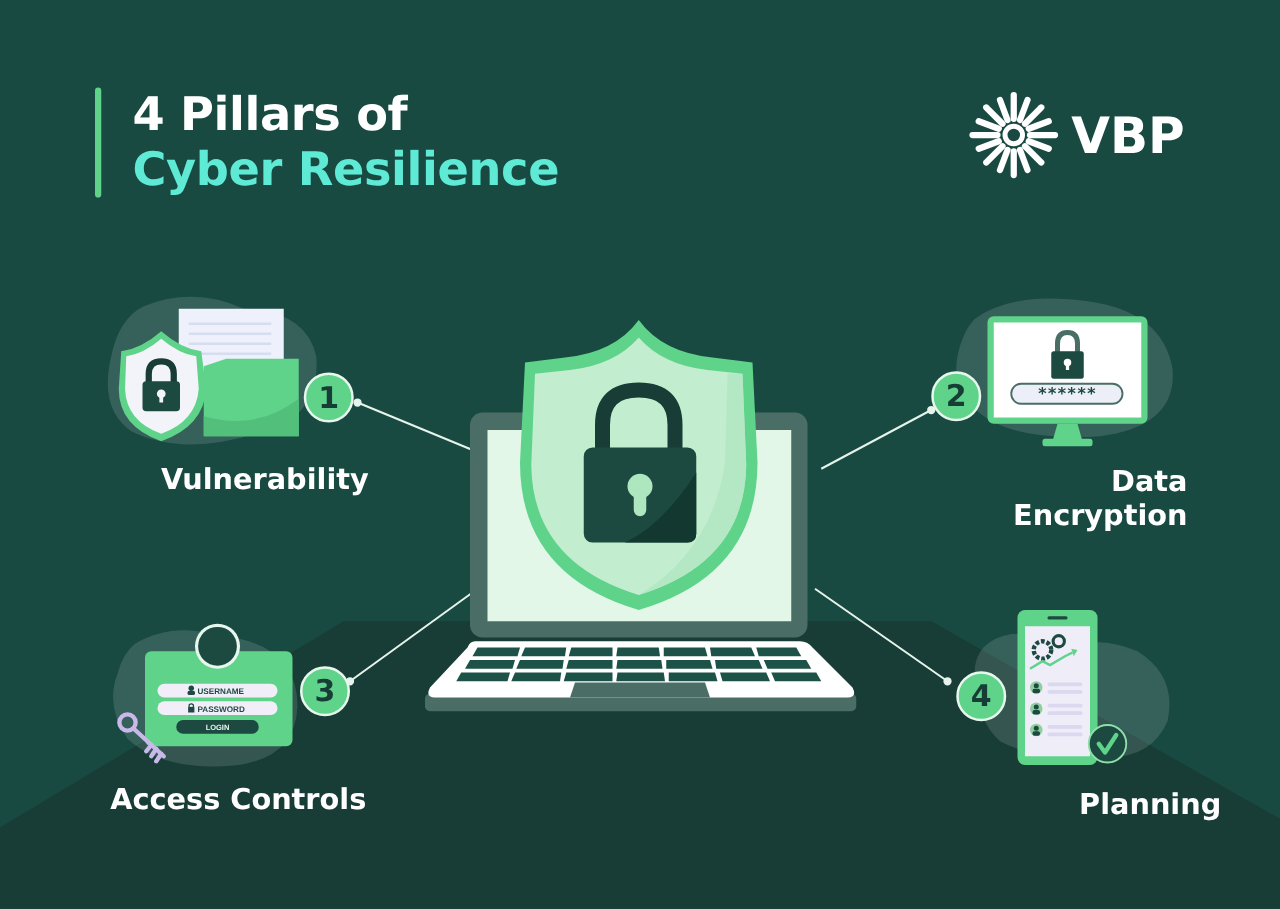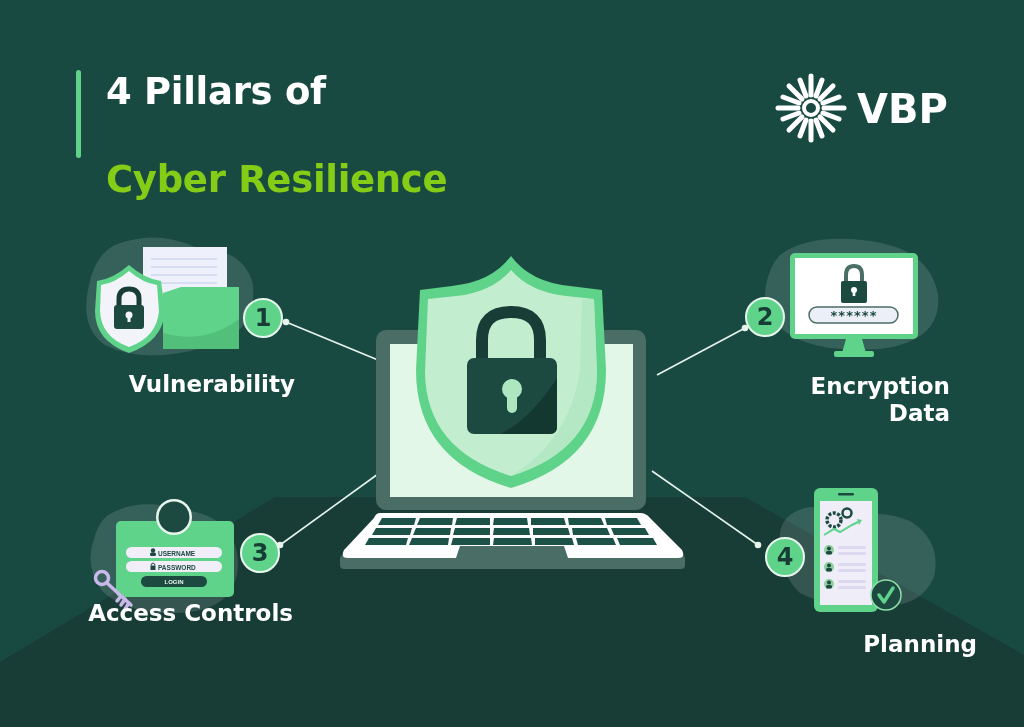--- a/index.html
+++ b/index.html
@@ -2,21 +2,21 @@
 <html><head>
 <meta charset="utf-8">
 <style>
   html,body{margin:0;padding:0;}
   body{width:1024px;height:727px;overflow:hidden;background:#194a42;font-family:"DejaVu Sans","Liberation Sans",sans-serif;}
   .stage{position:relative;width:1024px;height:727px;overflow:hidden;background:#194a42;}
   .bg-svg{position:absolute;left:0;top:0;}
   .title-bar{position:absolute;left:76px;top:70px;width:5px;height:88px;background:#5fd38a;border-radius:3px;}
   .title{position:absolute;left:106px;top:70px;font-weight:bold;font-size:37px;line-height:44px;letter-spacing:-0.3px;}
   .title .l1{color:#ffffff;display:block;}
-  .title .l2{color:#84cc16;display:block;margin-top:44px;}
+  .title .l2{color:#5eead4;display:block;}
   .logo{position:absolute;left:774px;top:72px;width:160px;height:72px;}
   .logo-text{position:absolute;left:83px;top:14px;font-weight:bold;font-size:40px;color:#ffffff;letter-spacing:0px;}
   .label{position:absolute;color:#ffffff;font-weight:bold;font-size:23px;line-height:27px;text-align:right;white-space:nowrap;}
   .badge{position:absolute;width:36px;height:36px;border-radius:50%;background:#5fd38a;border:2px solid #e8f7ee;color:#173d36;font-weight:bold;font-size:24px;line-height:36px;text-align:center;}
   .abs{position:absolute;}
 </style>
 </head>
 <body>
 
 <div class="stage">
@@ -144,22 +144,22 @@
     <rect x="74" y="116" width="40" height="6" rx="2" fill="#5fd38a"></rect>
     <path d="M86 48 L86 40 Q86 31 94 31 Q102 31 102 40 L102 48" fill="none" stroke="#4a6e66" stroke-width="4"></path>
     <rect x="81" y="46" width="26" height="22" rx="2" fill="#1c4a40"></rect>
     <circle cx="94" cy="55" r="3" fill="#fff"></circle>
       <rect x="92.7" y="55" width="2.6" height="6" fill="#fff"></rect>
     <rect x="49" y="72" width="89" height="16" rx="8" fill="#eceff8" stroke="#4a6e66" stroke-width="1.5"></rect>
     <text x="93.5" y="84.5" text-anchor="middle" font-family="DejaVu Sans Mono, monospace" font-size="13" font-weight="bold" fill="#1c4a40">******</text>
   </svg>
   <div class="badge" style="left:745px;top:297px">2</div>
   <div class="label" style="left:760px;top:373px;width:190px">
+    <div>Data</div>
     <div>Encryption</div>
-    <div>Data</div>
   </div>
 
   <svg class="abs" style="left:88px;top:495px" width="160" height="125" viewBox="0 0 160 125">
     <path d="M20 20 Q50 2 90 14 Q150 20 150 70 Q148 116 90 118 Q40 120 14 96 Q-4 70 6 44 Q10 28 20 20 Z" fill="#ffffff" opacity="0.13"></path>
     <rect x="28" y="26" width="118" height="76" rx="5" fill="#5fd38a"></rect>
     <circle cx="86" cy="22" r="18" fill="#e8f7ee"></circle>
     <circle cx="86" cy="22" r="15.5" fill="#1c4a40"></circle>
     <circle cx="86" cy="17" r="6" fill="#e8f7ee" opacity="0"></circle>
     <path d="M86 9 Q93 9 93 16 Q93 23 86 24 Q79 23 79 16 Q79 9 86 9 Z" fill="#1c4a40"></path>
     <rect x="38" y="52" width="96" height="11" rx="5.5" fill="#f1eefa"></rect>
@@ -175,21 +175,21 @@
 
     <g stroke="#c9b8ea" stroke-width="3.5" fill="none" stroke-linecap="round">
       <circle cx="14" cy="83" r="6.5"></circle>
       <line x1="19" y1="88" x2="43" y2="110"></line>
       <line x1="33" y1="101" x2="29" y2="106"></line>
       <line x1="37" y1="104" x2="33" y2="110"></line>
       <line x1="41" y1="108" x2="37" y2="114"></line>
     </g>
   </svg>
   <div class="badge" style="left:240px;top:533px">3</div>
-  <div class="label" style="left:68px;top:600px;width:225px">
+  <div class="label" style="left:68px;top:627px;width:225px">
     <div>Access Controls</div>
   </div>
 
   <svg class="abs" style="left:770px;top:485px" width="170" height="135" viewBox="0 0 170 135">
     <path d="M10 60 Q6 28 40 22 Q70 24 80 40 Q100 20 140 36 Q172 56 164 92 Q150 124 110 120 Q60 124 30 108 Q12 92 10 60 Z" fill="#ffffff" opacity="0.13"></path>
     <rect x="44" y="3" width="64" height="124" rx="6" fill="#5fd38a"></rect>
     <rect x="50" y="16" width="52" height="104" fill="#efedf8"></rect>
     <rect x="68" y="8" width="16" height="2.5" rx="1.2" fill="#1c4a40"></rect>
     <circle cx="64" cy="35" r="7" fill="none" stroke="#1c4a40" stroke-width="3.5" stroke-dasharray="3 1.5"></circle>
     <circle cx="77" cy="28" r="4.5" fill="none" stroke="#1c4a40" stroke-width="2.5"></circle>

